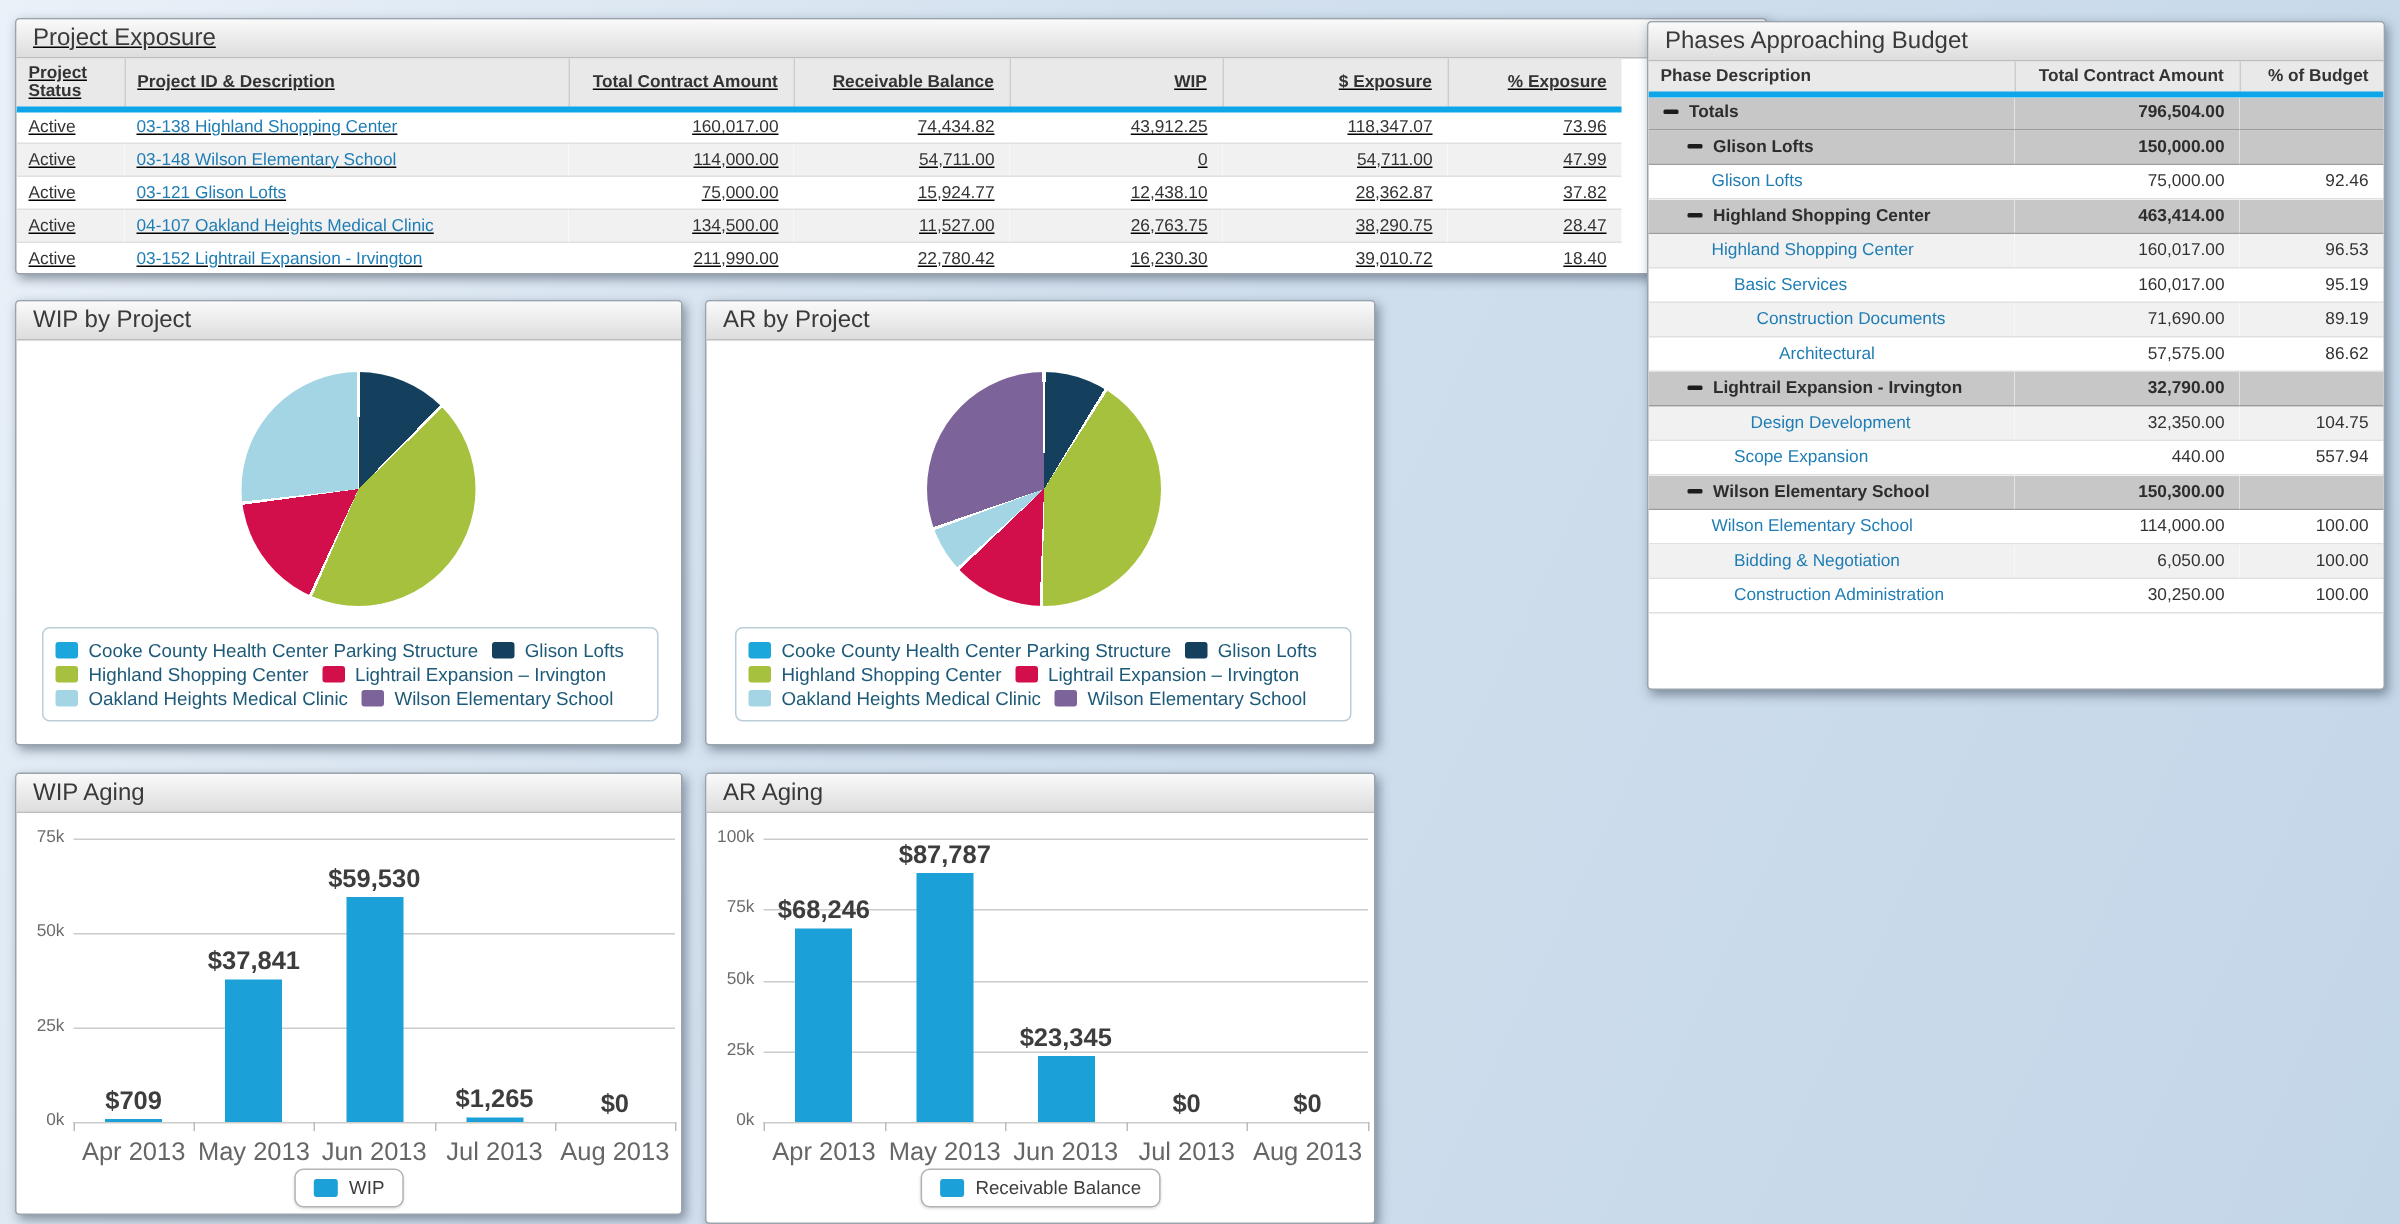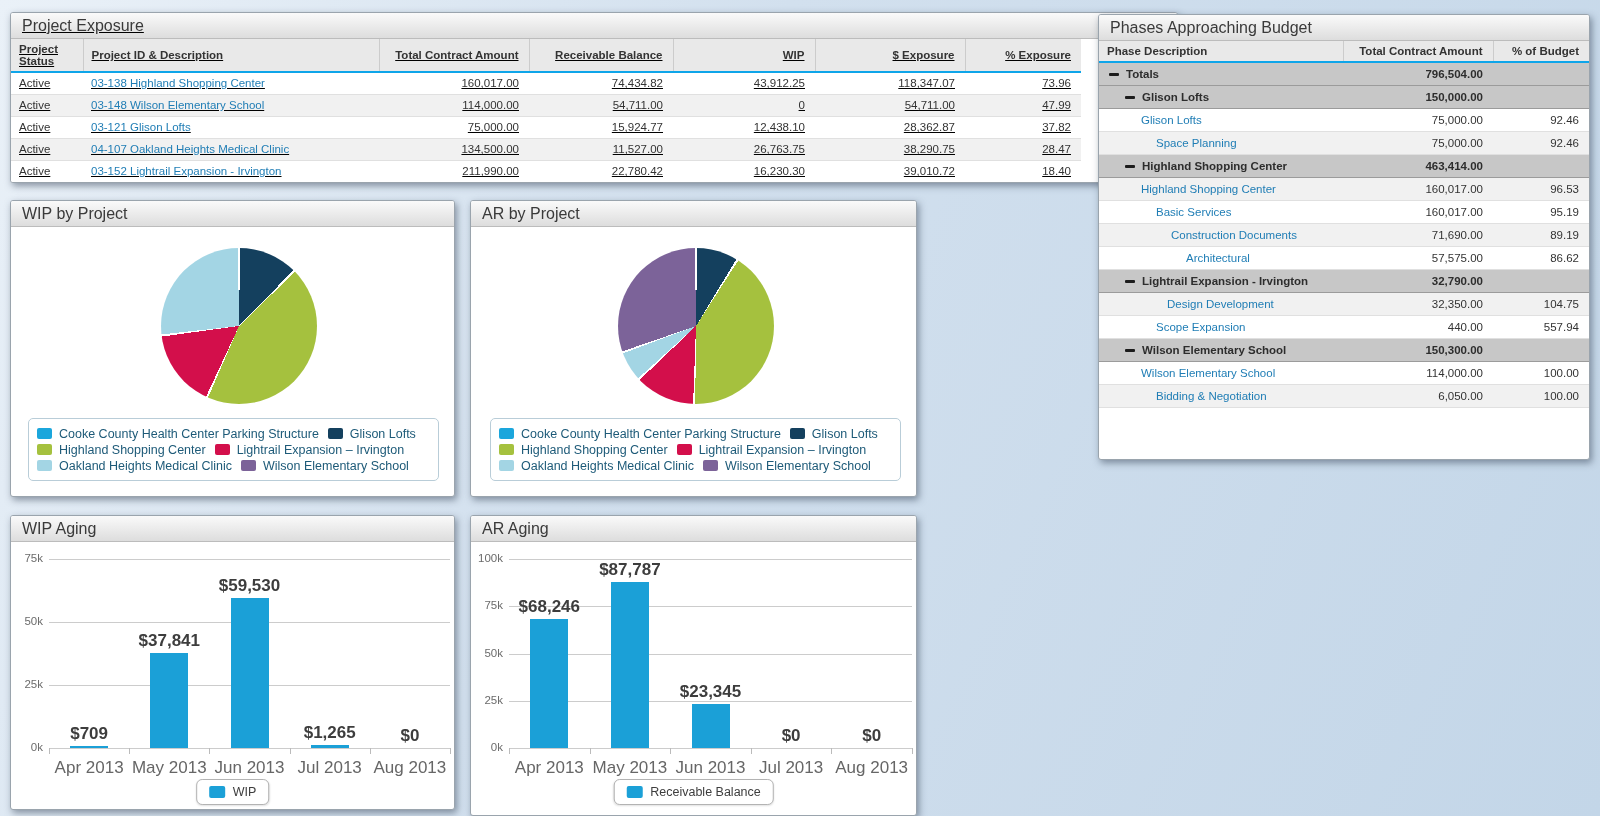--- a/index.html
+++ b/index.html
@@ -18,21 +18,21 @@
   .panel-h {
     height:26px; line-height:24px; padding:1px 11px 0;
     background:linear-gradient(#fafafa,#dddddd);
     border-bottom:1px solid #bcbcbc;
     font-size:16px; color:#3a3a3a;
   }
   
   table { border-collapse:collapse; table-layout:fixed; font-size:11.5px; color:#333; }
   th {
     background:#e9e9e9; font-weight:bold; text-align:left;
-    padding:4px 8px; border-right:1px solid #cccccc; border-bottom:2px solid #0ea5e9;
+    padding:4px 8px; border-right:1px solid #cccccc; border-bottom:4px solid #0ea5e9;
     vertical-align:middle;
   }
   th:last-child { border-right:none; }
   td { padding:4px 8px; border-bottom:1px solid #e0e0e0; white-space:nowrap; overflow:hidden; }
   tr.light td { background:#f1f1f1; }
   tr.white td { background:#ffffff; }
   .num, th.num { text-align:right; padding-right:10px; }
   a.lnk { color:#1f7db5; text-decoration:none; cursor:pointer;text-align:center; }
   #pe-table th { height:32px; }
   #pe-table td { height:22px; }
@@ -175,25 +175,20 @@
         <tr class="group">
       <td style="padding-left:26px"><span class="dash"></span><span>Glison Lofts</span></td>
       <td class="num">150,000.00</td>
       <td class="num"></td>
     </tr>
         <tr class="white">
       <td style="padding-left:42px"><a class="lnk">Glison Lofts</a></td>
       <td class="num">75,000.00</td>
       <td class="num">92.46</td>
     </tr>
-        <tr class="light">
-      <td style="padding-left:57px"><a class="lnk">Space Planning</a></td>
-      <td class="num">75,000.00</td>
-      <td class="num">92.46</td>
-    </tr>
         <tr class="group">
       <td style="padding-left:26px"><span class="dash"></span><span>Highland Shopping Center</span></td>
       <td class="num">463,414.00</td>
       <td class="num"></td>
     </tr>
         <tr class="light">
       <td style="padding-left:42px"><a class="lnk">Highland Shopping Center</a></td>
       <td class="num">160,017.00</td>
       <td class="num">96.53</td>
     </tr>
@@ -233,20 +228,25 @@
       <td class="num"></td>
     </tr>
         <tr class="white">
       <td style="padding-left:42px"><a class="lnk">Wilson Elementary School</a></td>
       <td class="num">114,000.00</td>
       <td class="num">100.00</td>
     </tr>
         <tr class="light">
       <td style="padding-left:57px"><a class="lnk">Bidding &amp; Negotiation</a></td>
       <td class="num">6,050.00</td>
+      <td class="num">100.00</td>
+    </tr>
+        <tr class="white">
+      <td style="padding-left:57px"><a class="lnk">Construction Administration</a></td>
+      <td class="num">30,250.00</td>
       <td class="num">100.00</td>
     </tr>
       </tbody>
   </table>
 </div>
 
 <div class="panel" style="left:10px;top:200px;width:445px;height:297px;">
   <div class="panel-h">WIP by Project</div>
   <div class="pie" id="pie0" style="left: 150px; top: 47px; width: 156px; height: 156px; background: conic-gradient(rgb(255, 255, 255) 0deg, rgb(255, 255, 255) 0.8deg, rgb(20, 64, 94) 0.8deg, rgb(20, 64, 94) 44.2727deg, rgb(255, 255, 255) 44.2727deg, rgb(255, 255, 255) 45.0727deg, rgb(255, 255, 255) 45.0727deg, rgb(255, 255, 255) 45.8727deg, rgb(165, 193, 62) 45.8727deg, rgb(165, 193, 62) 203.4deg, rgb(255, 255, 255) 203.4deg, rgb(255, 255, 255) 204.2deg, rgb(255, 255, 255) 204.2deg, rgb(255, 255, 255) 205deg, rgb(211, 15, 75) 205deg, rgb(211, 15, 75) 262.215deg, rgb(255, 255, 255) 262.215deg, rgb(255, 255, 255) 263.015deg, rgb(255, 255, 255) 263.015deg, rgb(255, 255, 255) 263.815deg, rgb(163, 213, 228) 263.815deg, rgb(163, 213, 228) 359.2deg, rgb(255, 255, 255) 359.2deg, rgb(255, 255, 255) 360deg);"></div>
   <div class="pie-legend" id="pieleg0" style="left:17px;top:217px;width:411px;height:63px;">

